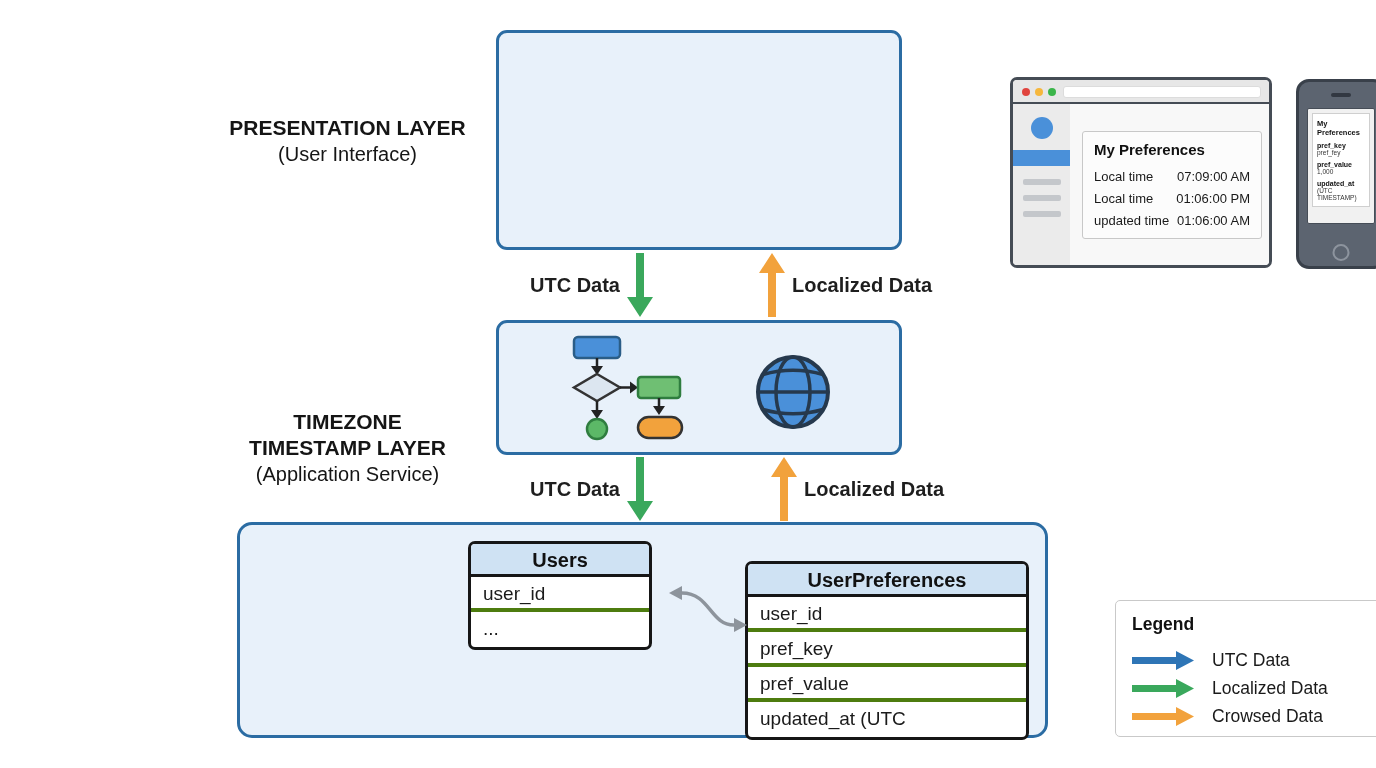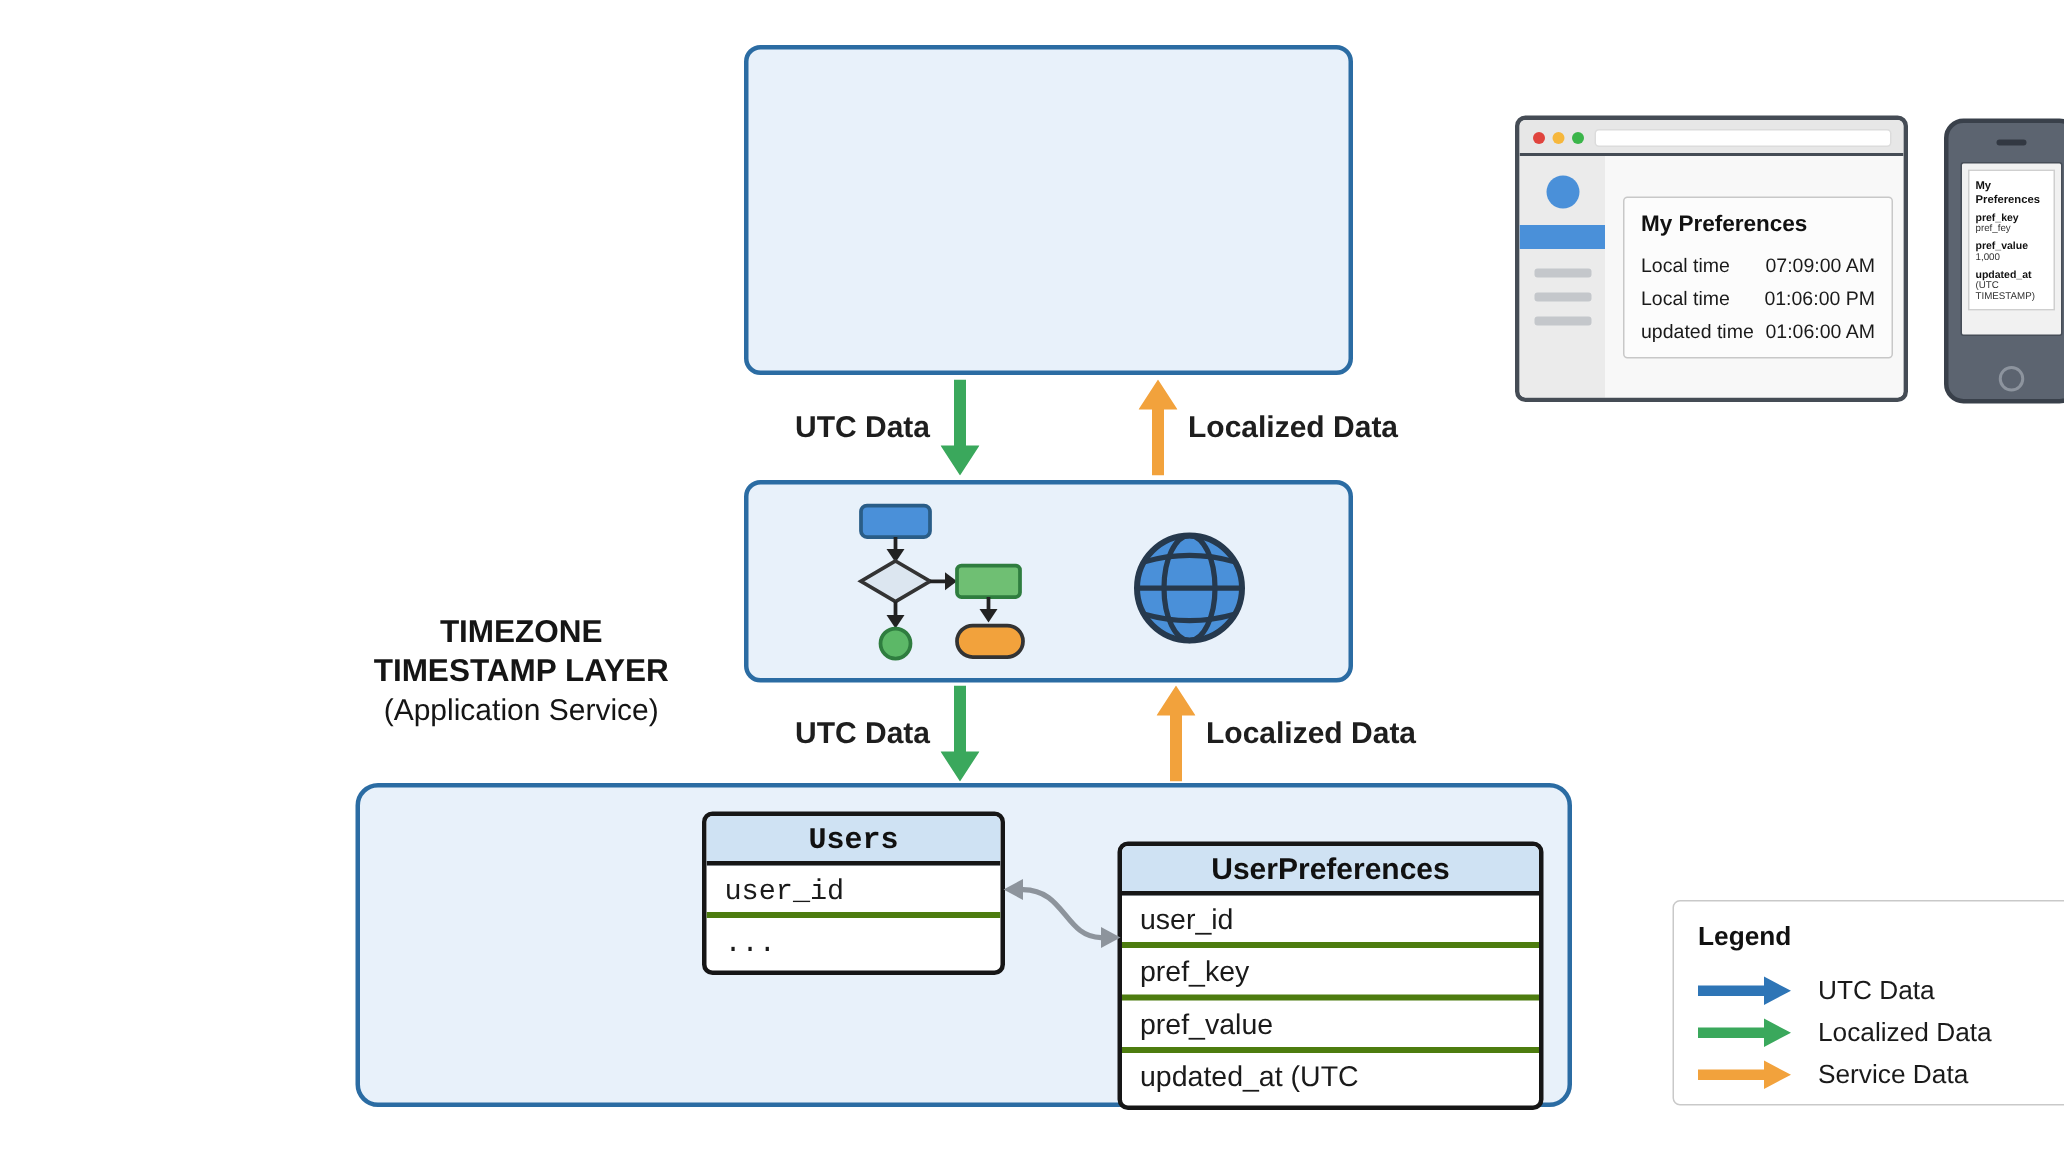--- a/index.html
+++ b/index.html
@@ -83,36 +83,40 @@
   #globe     { position: absolute; left: 754px; top: 353px; }
 
   
   .db-table { position: absolute; background: #fff; border: 3px solid #161616; border-radius: 7px; overflow: hidden; }
   .db-table .hdr { background: var(--table_header_fill, #cfe2f3); height: 33px; line-height: 33px;
                    font-size: 20px; font-weight: bold; text-align: center;
                    border-bottom: 3px solid #161616; color: #111; }
   .db-table .row { height: 35px; line-height: 34px; font-size: 19px; padding-left: 12px;
                    border-bottom: 4px solid #4d7c0f; color: #1a1a1a; }
   .db-table .row:last-child { border-bottom: none; }
-  #users-table { left: 468px; top: 541px; width: 202px; font-family: Liberation Mono, monospace; }
+  #users-table { left: 468px; top: 541px; width: 184px; }
   #prefs-table { left: 745px; top: 561px; width: 284px; }
   #relation-arrow { position: absolute; left: 666px; top: 580px; }
 
   
   #legend { position: absolute; left: 1115px; top: 600px; width: 276px; height: 137px;
             background: #fff; border: 1.5px solid #c9c9c9; border-radius: 5px; padding: 13px 16px; }
   #legend .legend-title { font-size: 17.5px; font-weight: bold; color: #111; margin-bottom: 11px; }
   .legend-item { display: flex; align-items: center; gap: 14px; height: 28px; }
   .legend-item span { font-size: 17.5px; color: #1a1a1a; }
 </style>
 </head>
 <body>
 
 <div class="canvas">
 
+  <div class="side-label" id="pres-label">
+    <div class="t1">PRESENTATION LAYER</div>
+    <div class="t2">(User Interface)</div>
+  </div>
   <div class="side-label" id="conv-label">
     <div class="t1">TIMEZONE</div>
     <div class="t1">TIMESTAMP LAYER</div>
     <div class="t2">(Application Service)</div>
   </div>
   <div class="side-label" id="db-label">
     <div class="t1">DATABASE SCHEMA</div>
     <div class="t2">(UTC Storage)</div>
   </div>
 
@@ -255,17 +259,17 @@
     <div class="legend-item">
       <svg width="66" height="21">
         <polygon points="0,7 44,7 44,1 62,10.5 44,20 44,14 0,14" style="fill:var(--green,#3aa85c)"></polygon>
       </svg>
       <span>Localized Data</span>
     </div>
     <div class="legend-item">
       <svg width="66" height="21">
         <polygon points="0,7 44,7 44,1 62,10.5 44,20 44,14 0,14" style="fill:var(--orange,#f2a23c)"></polygon>
       </svg>
-      <span>Service Data</span>
+      <span>Crowsed Data</span>
     </div>
   </div>
 
 </div>
 
 </body></html>

